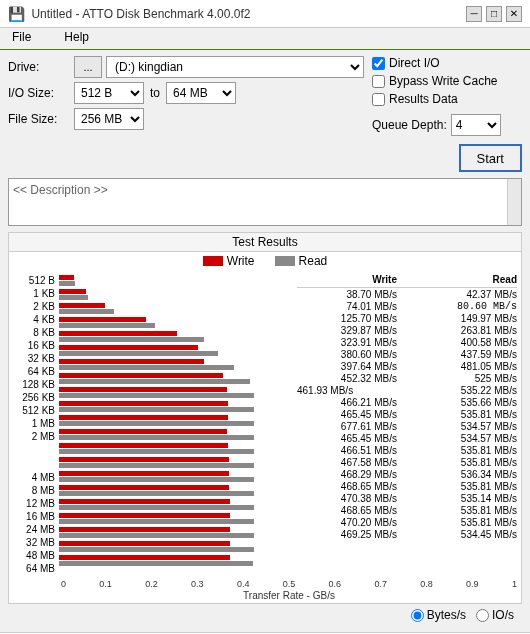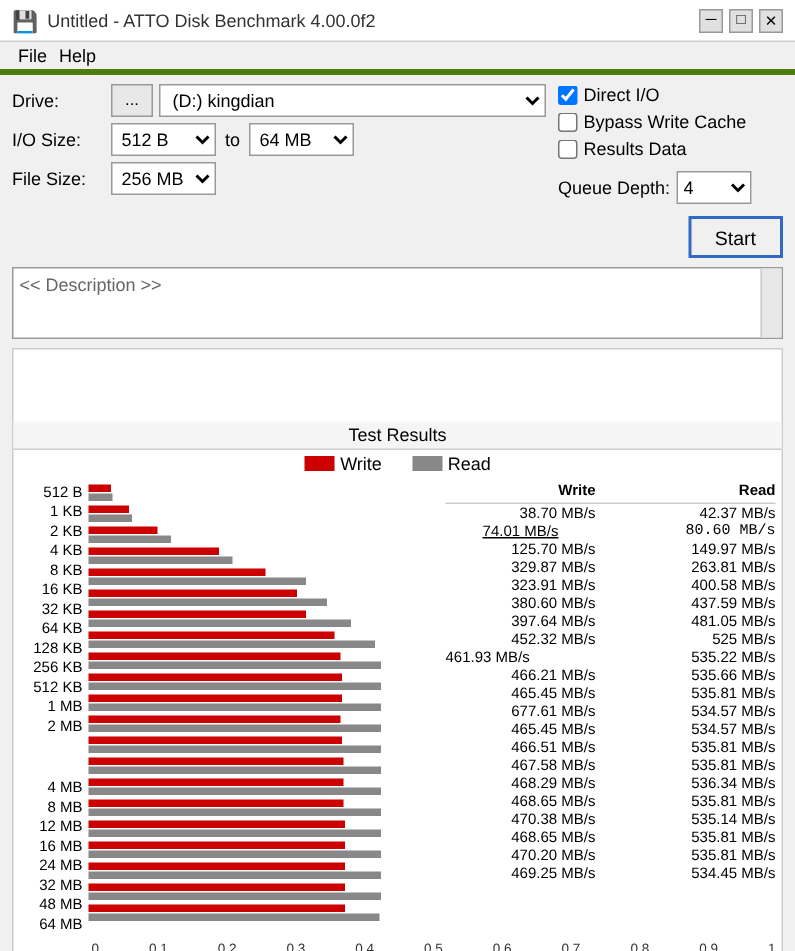--- a/index.html
+++ b/index.html
@@ -37,23 +37,23 @@
       border: 1px solid #999;
       background: #e0e0e0;
       cursor: pointer;
       display: flex;
       align-items: center;
       justify-content: center;
       font-size: 10px;
     }
     .menu-bar {
       background: #f0f0f0;
-      border-bottom: 4px solid #4d7c0f;
-      display: flex;
-      gap: 0;
+      border-bottom: 1px solid #4d7c0f;
+      display: flex;
+      gap: 25px;
       padding: 2px 8px;
       height: 22px;
       align-items: flex-start;
     }
     .menu-item {
       cursor: pointer;
       padding: 0 4px;
       font-size: 12px;
     }
     .main-area {
@@ -171,21 +171,20 @@
       margin-top: 6px;
       border: 1px solid #ccc;
       background: white;
     }
     .results-header {
       text-align: center;
       font-size: 12px;
       padding: 2px;
       border-bottom: 1px solid #ccc;
       background: #f5f5f5;
-      margin-top: 48px;
     }
     .legend {
       display: flex;
       justify-content: center;
       gap: 20px;
       padding: 2px;
       font-size: 12px;
     }
     .legend-item {
       display: flex;
@@ -466,21 +465,21 @@
         <div class="data-table-header">
           <span style="width:100px;text-align:right;">Write</span>
           <span style="width:100px;text-align:right;">Read</span>
         </div>
         <div id="data-rows">
             <div class="data-row">
               <span style="width:100px;text-align:right;">38.70 MB/s</span>
               <span style="width:100px;text-align:right;">42.37 MB/s</span>
             </div>
             <div class="data-row">
-              <span style="width:100px;text-align:center;text-decoration:underline;">74.01 MB/s</span>
+              <span style="width:100px;text-align:right;">74.01 MB/s</span>
               <span style="width:100px;text-align:right;font-family:Liberation Mono, monospace;">80.60 MB/s</span>
             </div>
             <div class="data-row">
               <span style="width:100px;text-align:right;">125.70 MB/s</span>
               <span style="width:100px;text-align:right;">149.97 MB/s</span>
             </div>
             <div class="data-row">
               <span style="width:100px;text-align:right;">329.87 MB/s</span>
               <span style="width:100px;text-align:right;">263.81 MB/s</span>
             </div>

